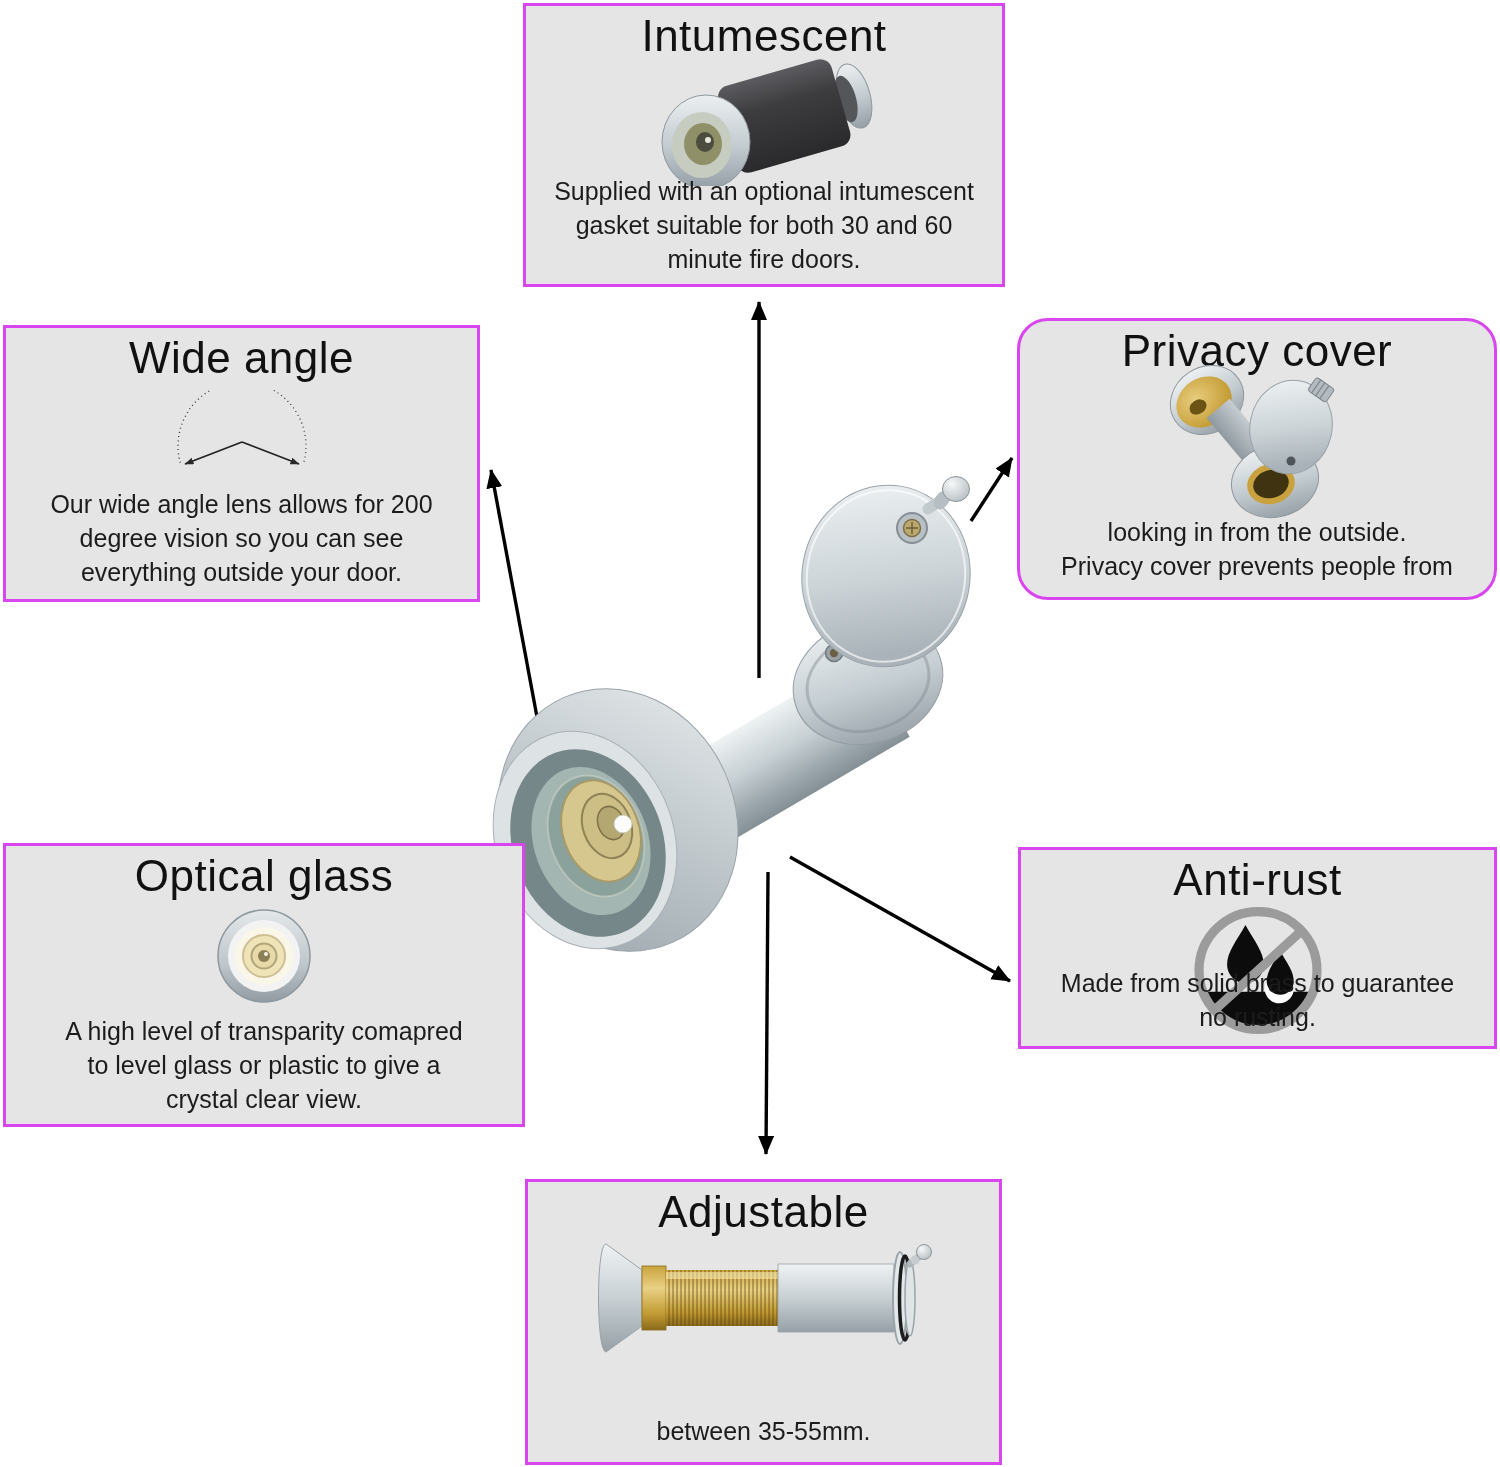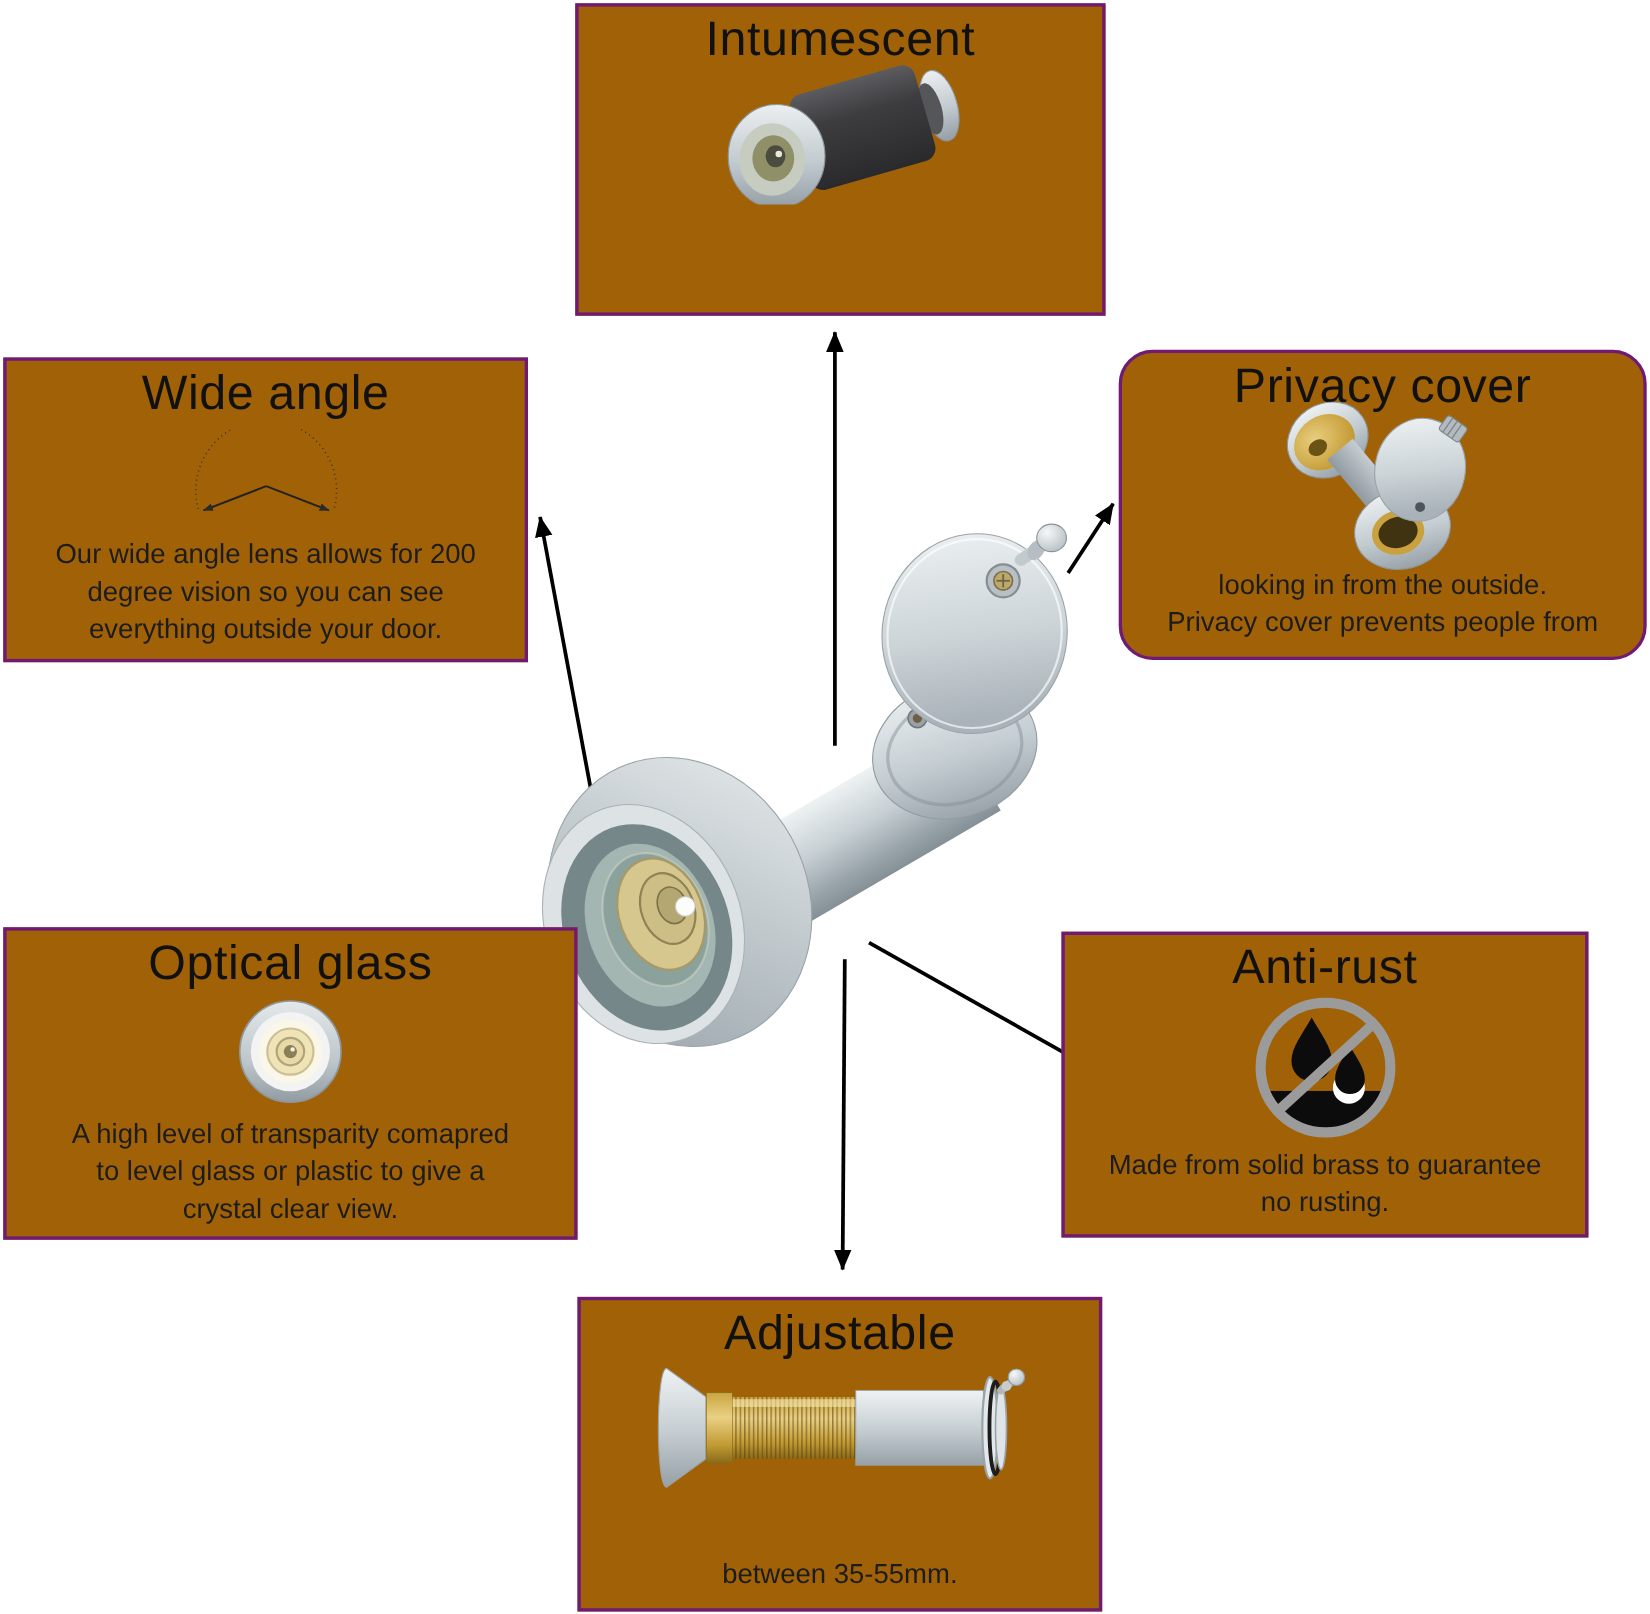--- a/index.html
+++ b/index.html
@@ -1,18 +1,18 @@
 <!DOCTYPE html>
 <html><head>
 <meta charset="utf-8">
 <style>
   html,body{margin:0;padding:0;background:#ffffff;}
   .canvas{position:relative;width:1500px;height:1467px;background:#ffffff;overflow:hidden;
           font-family:"Liberation Sans", sans-serif;color:#1b1b1b;}
-  .fbox{position:absolute;background:#a16207;border:3px solid #701a75;box-sizing:border-box;}
+  .fbox{position:absolute;background:#e5e5e5;border:3px solid #d946ef;box-sizing:border-box;}
   .ftitle{position:absolute;top:4px;left:0;width:100%;text-align:center;
           font-size:44px;line-height:52px;color:#111111;letter-spacing:0.5px;}
   .fimg{position:absolute;left:50%;transform:translateX(-50%);}
   .fdesc{position:absolute;left:0;width:100%;text-align:center;font-size:25px;
          line-height:34px;color:#1c1c1c;}
   .fdesc div{white-space:nowrap;}
   .fdesc.wide-gap{line-height:46px;}
   svg{display:block;}
   .overlay{position:absolute;left:0;top:0;pointer-events:none;}
 </style>
@@ -128,20 +128,25 @@
         <g transform="translate(95,75) rotate(-16)">
           <rect x="-12" y="-45" width="118" height="90" rx="12" fill="url(#i_dark)"></rect>
         </g>
         <ellipse cx="62" cy="88" rx="44" ry="47" fill="url(#i_chrome)" stroke="#8e979d" stroke-width="1"></ellipse>
         <ellipse cx="58" cy="91" rx="30" ry="33" fill="#c7ccc1"></ellipse>
         <ellipse cx="59" cy="90" rx="19" ry="21" fill="#8f8f68"></ellipse>
         <ellipse cx="61" cy="88" rx="9" ry="10" fill="#4b4b3e"></ellipse>
         <circle cx="64" cy="86" r="3" fill="#e8e8dc"></circle>
       </svg>
     </div>
+    <div class="fdesc" style="bottom:8px;">
+      <div>Supplied with an optional intumescent</div>
+      <div>gasket suitable for both 30 and 60</div>
+      <div>minute fire doors.</div>
+    </div>
   </div>
 
   <div class="fbox" style="left:3px;top:325px;width:477px;height:277px;">
     <div class="ftitle">Wide angle</div>
     <div class="fimg" style="top:62px;">
       <svg width="150" height="95" viewBox="0 0 150 95">
         <defs>
           <marker id="w_ah" markerWidth="10" markerHeight="8" refX="8.5" refY="3.5" orient="auto" markerUnits="userSpaceOnUse">
             <path d="M0,0 L9,3.5 L0,7 Z" fill="#2a2a2a"></path>
           </marker>
@@ -227,21 +232,21 @@
         <circle cx="52" cy="48" r="2" fill="#f5f2e6"></circle>
       </svg>
     </div>
     <div class="fdesc" style="bottom:8px;">
       <div>A high level of transparity comapred</div>
       <div>to level glass or plastic to give a</div>
       <div>crystal clear view.</div>
     </div>
   </div>
 
-  <div class="fbox" style="left:965px;top:847px;width:479px;height:278px;">
+  <div class="fbox" style="left:1018px;top:847px;width:479px;height:202px;">
     <div class="ftitle">Anti-rust</div>
     <div class="fimg" style="top:48px;">
       <svg width="145" height="145" viewBox="0 0 150 150">
         <defs>
           <clipPath id="a_clip">
               <circle cx="75" cy="75" r="57"></circle>
             </clipPath>
         </defs>
         <g clip-path="url(#a_clip)">
           <rect x="10" y="97" width="130" height="40" fill="#0c0c0c"></rect>

